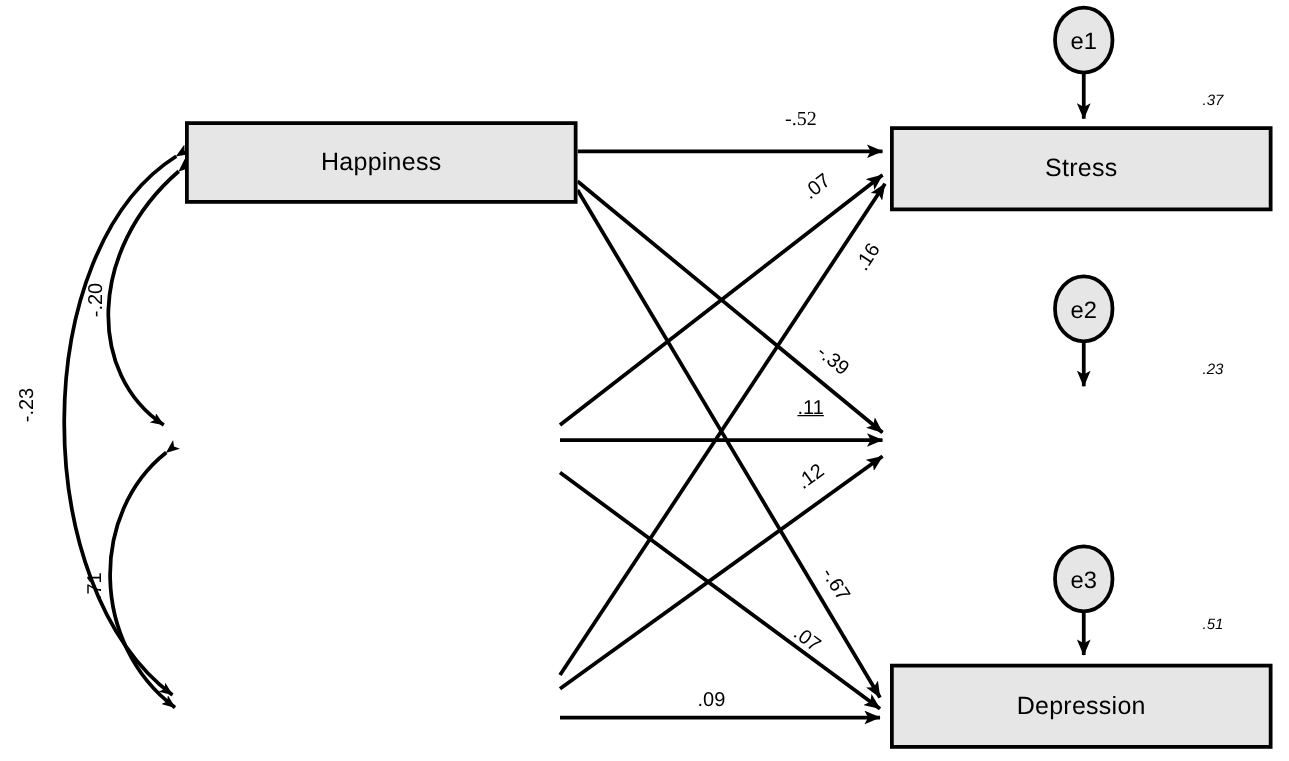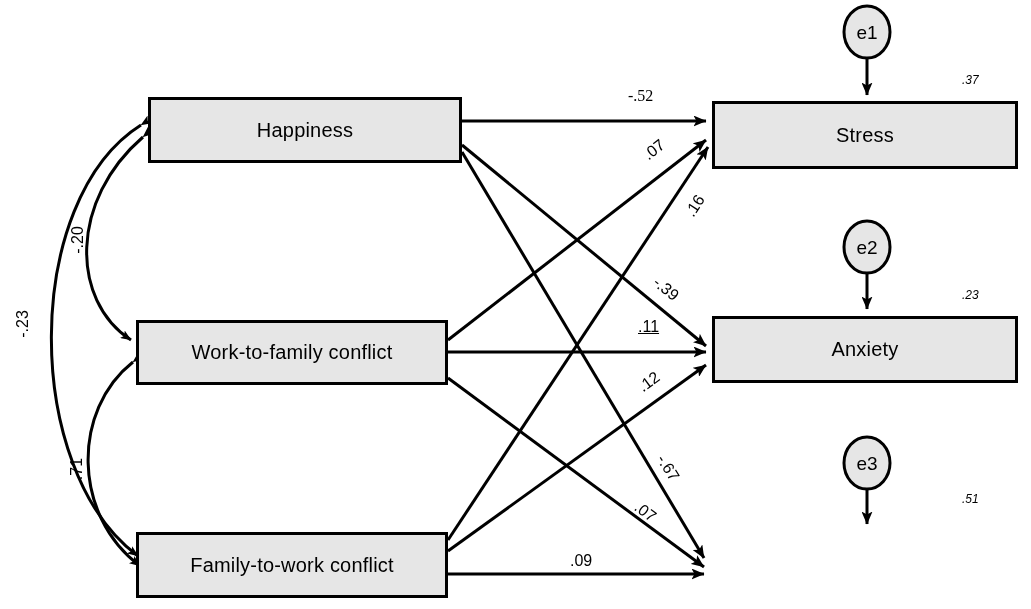--- a/index.html
+++ b/index.html
@@ -120,36 +120,30 @@
 
     <text class="err-label" x="867" y="39" text-anchor="middle">e1</text>
     <text class="err-label" x="867" y="254" text-anchor="middle">e2</text>
     <text class="err-label" x="867" y="470" text-anchor="middle">e3</text>
   </svg>
 
   <div class="node-box" style="left:148px; top:97px; width:314px; height:66px;">
     <span class="node-label">Happiness</span>
   </div>
 
-  <div class="node-box" style="left:136px; top:320px; width:312px; height:65px;">
-    <span class="node-label">Work-to-family conflict</span>
-  </div>
 
-  <div class="node-box" style="left:136px; top:532px; width:312px; height:66px;">
-    <span class="node-label">Family-to-work conflict</span>
-  </div>
 
   <div class="node-box" style="left:712px; top:101px; width:306px; height:68px;">
     <span class="node-label">Stress</span>
   </div>
 
-  <div class="node-box" style="left:712px; top:316px; width:306px; height:67px;">
-    <span class="node-label">Anxiety</span>
+
+  <div class="node-box" style="left:712px; top:531px; width:306px; height:68px;">
+    <span class="node-label">Depression</span>
   </div>
-
 
   <div class="r2" style="left:962px; top:73px;">.37</div>
   <div class="r2" style="left:962px; top:288px;text-align:right;">.23</div>
   <div class="r2" style="left:962px; top:492px;">.51</div>
 
   <div class="coef" style="left:64px; top:231px; transform:rotate(-90deg); transform-origin:center;">-.20</div>
   <div class="coef" style="left:9px; top:315px; transform:rotate(-90deg); transform-origin:center;">-.23</div>
   <div class="coef" style="left:66px; top:460px; transform:rotate(-90deg); transform-origin:center;">.71</div>
 
   <div class="coef" style="left:628px; top:87px;font-family:Liberation Serif, serif;">-.52</div>
@@ -161,15 +155,15 @@
   <div class="coef" style="left:652px; top:280px; transform:rotate(39deg); transform-origin:center;">-.39</div>
 
   <div class="coef" style="left:638px; top:318px;text-decoration:underline;">.11</div>
 
   <div class="coef" style="left:638px; top:373px; transform:rotate(-36deg); transform-origin:center;">.12</div>
 
   <div class="coef" style="left:654px; top:459px; transform:rotate(58deg); transform-origin:center;">-.67</div>
 
   <div class="coef" style="left:634px; top:503px; transform:rotate(37deg); transform-origin:center;">.07</div>
 
-  <div class="coef" style="left:558px; top:552px;margin-left:12px;">.09</div>
+  <div class="coef" style="left:558px; top:552px;">.09</div>
 
 </div>
 
 </body></html>

